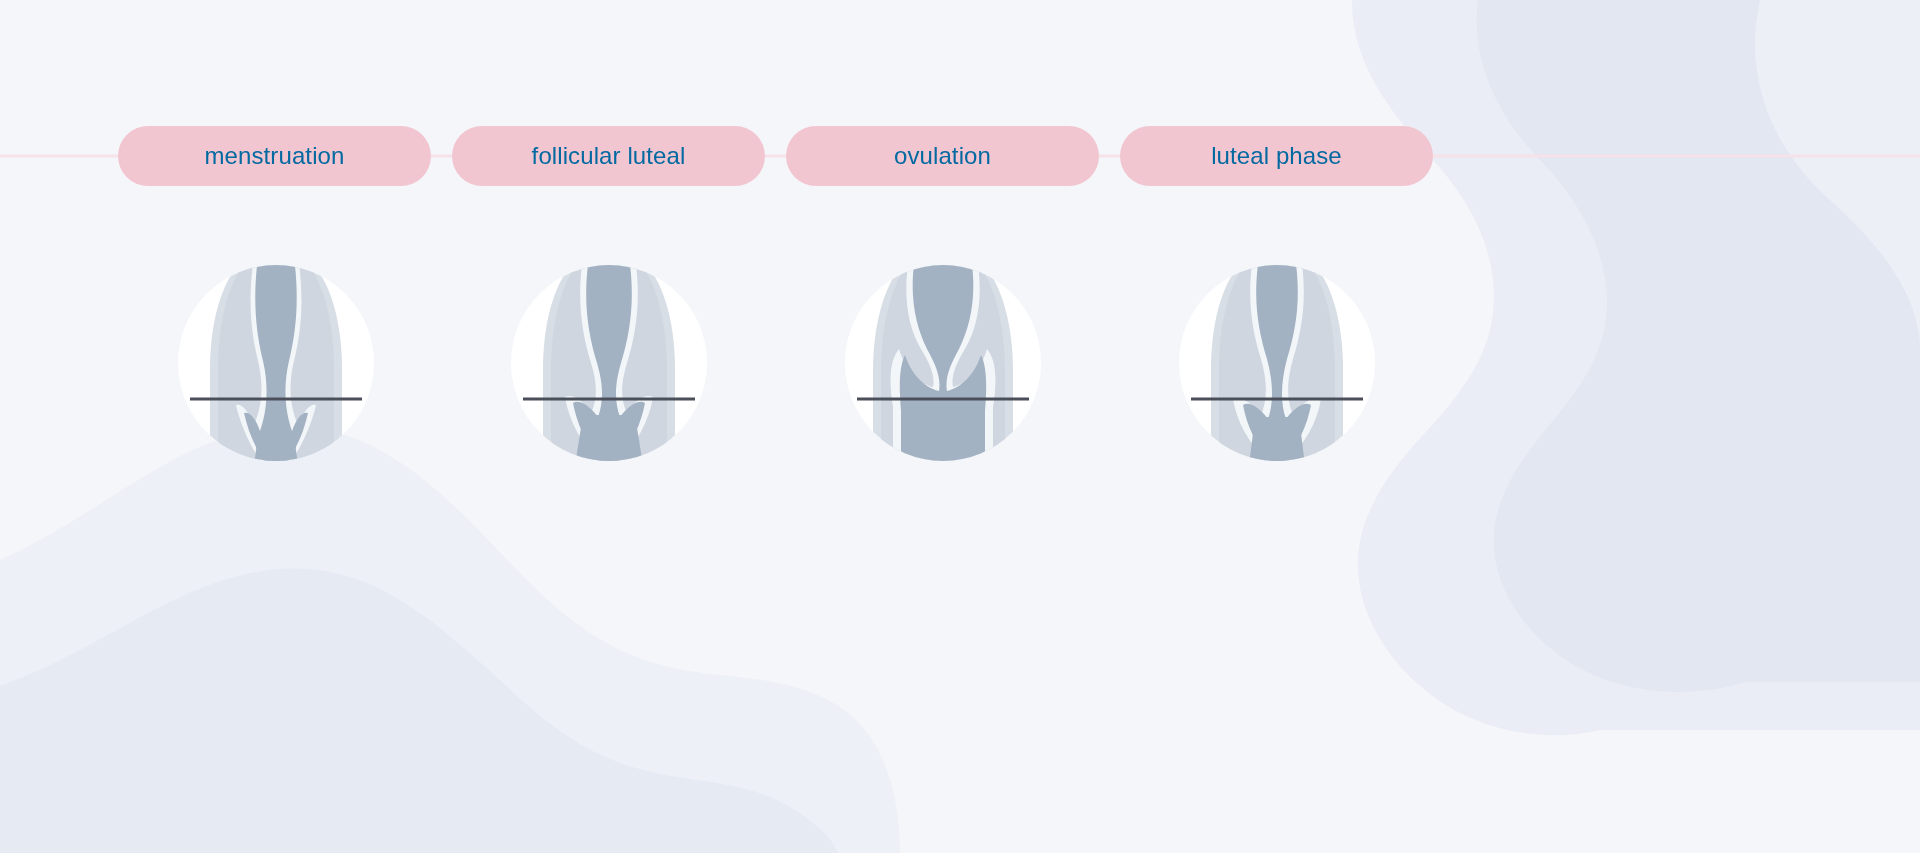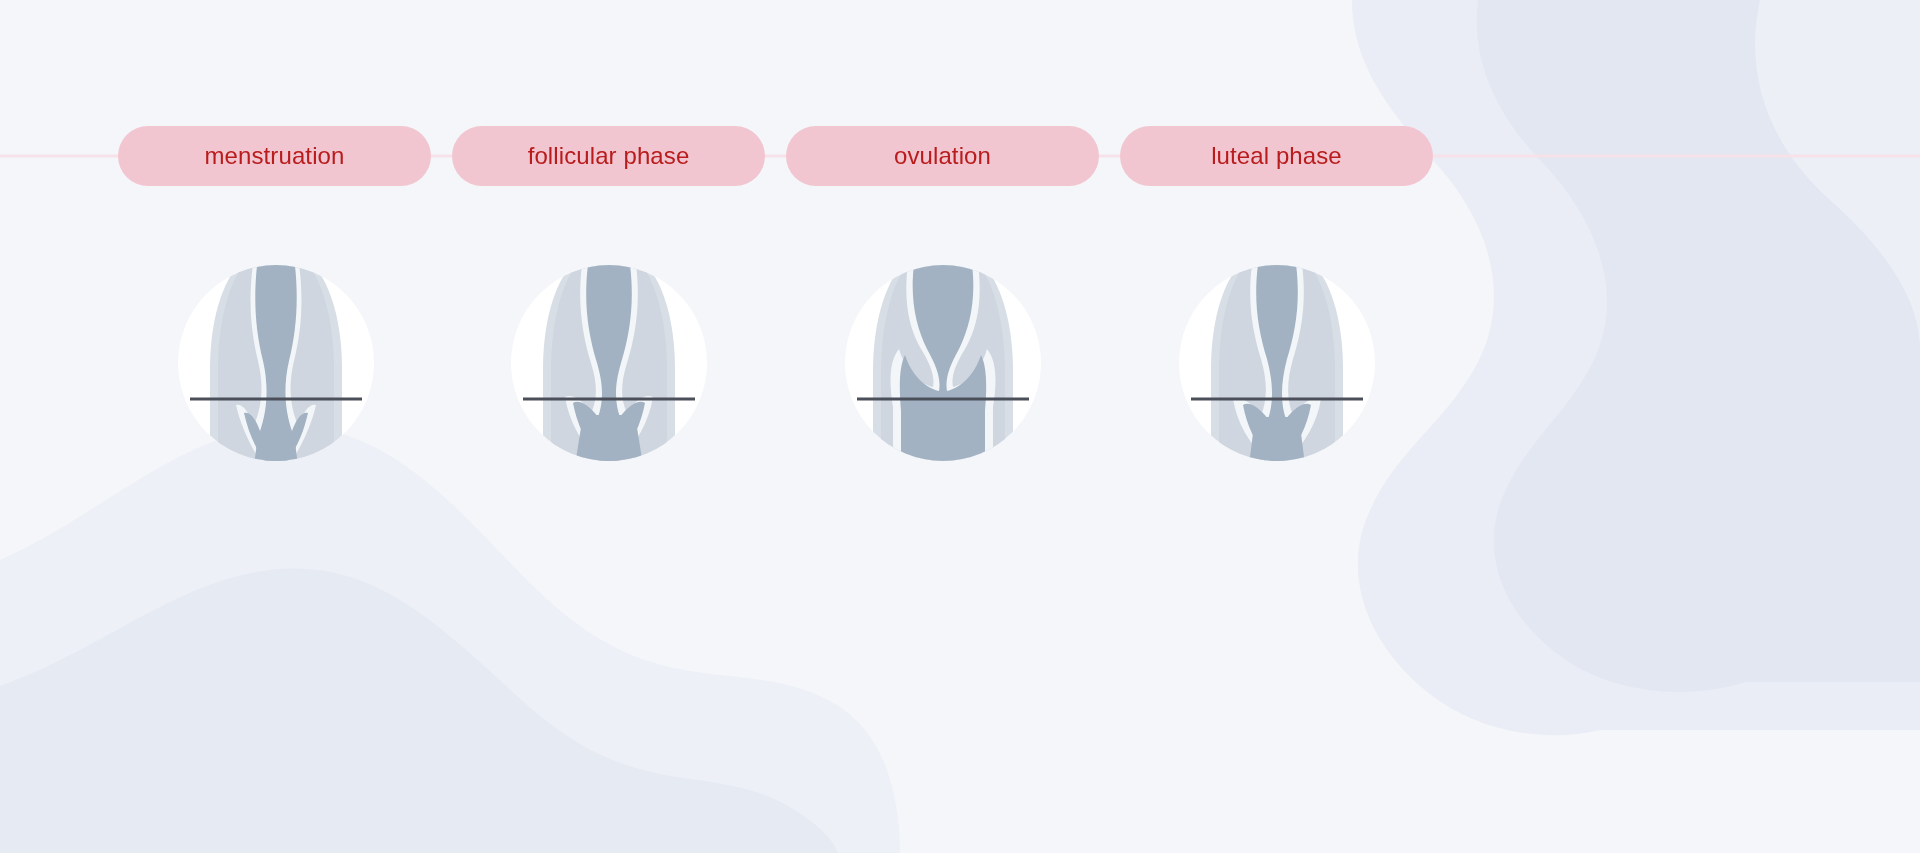--- a/index.html
+++ b/index.html
@@ -14,21 +14,21 @@
   #bg-blobs{z-index:0;}
   #connector-layer{z-index:1;}
   #pills-row{z-index:3;position:absolute;left:0;top:126px;width:1920px;height:60px;}
   #illustrations{z-index:2;position:absolute;left:0;top:0;width:1920px;height:853px;}
 
   .pill{
     position:absolute;top:0;height:60px;border-radius:30px;
     background:#f2c6d0;display:flex;align-items:center;justify-content:center;
   }
   .pill-label{
-    font-size:24px;color:#b91c1c;letter-spacing:.1px;white-space:nowrap;
+    font-size:24px;color:#0369a1;letter-spacing:.1px;white-space:nowrap;
     font-weight:400;
   }
   .fig{position:absolute;width:196px;height:196px;}
 </style>
 </head>
 <body>
 
 <div id="stage">
 
   <svg class="layer" id="bg-blobs" viewBox="0 0 1920 853" preserveAspectRatio="none">
@@ -148,21 +148,21 @@
       <line x1="12" y1="134" x2="184" y2="134" stroke="#4a4f5a" stroke-width="3"></line>
     </svg>
 
   </div>
 
   <div id="pills-row">
     <div class="pill" style="left:118px;width:313px;">
       <span class="pill-label">menstruation</span>
     </div>
     <div class="pill" style="left:452px;width:313px;">
-      <span class="pill-label">follicular phase</span>
+      <span class="pill-label">follicular luteal</span>
     </div>
     <div class="pill" style="left:1120px;width:313px;">
       <span class="pill-label">luteal phase</span>
     </div>
     <div class="pill" style="left:786px;width:313px;">
       <span class="pill-label">ovulation</span>
     </div>
   </div>
 
 </div>

